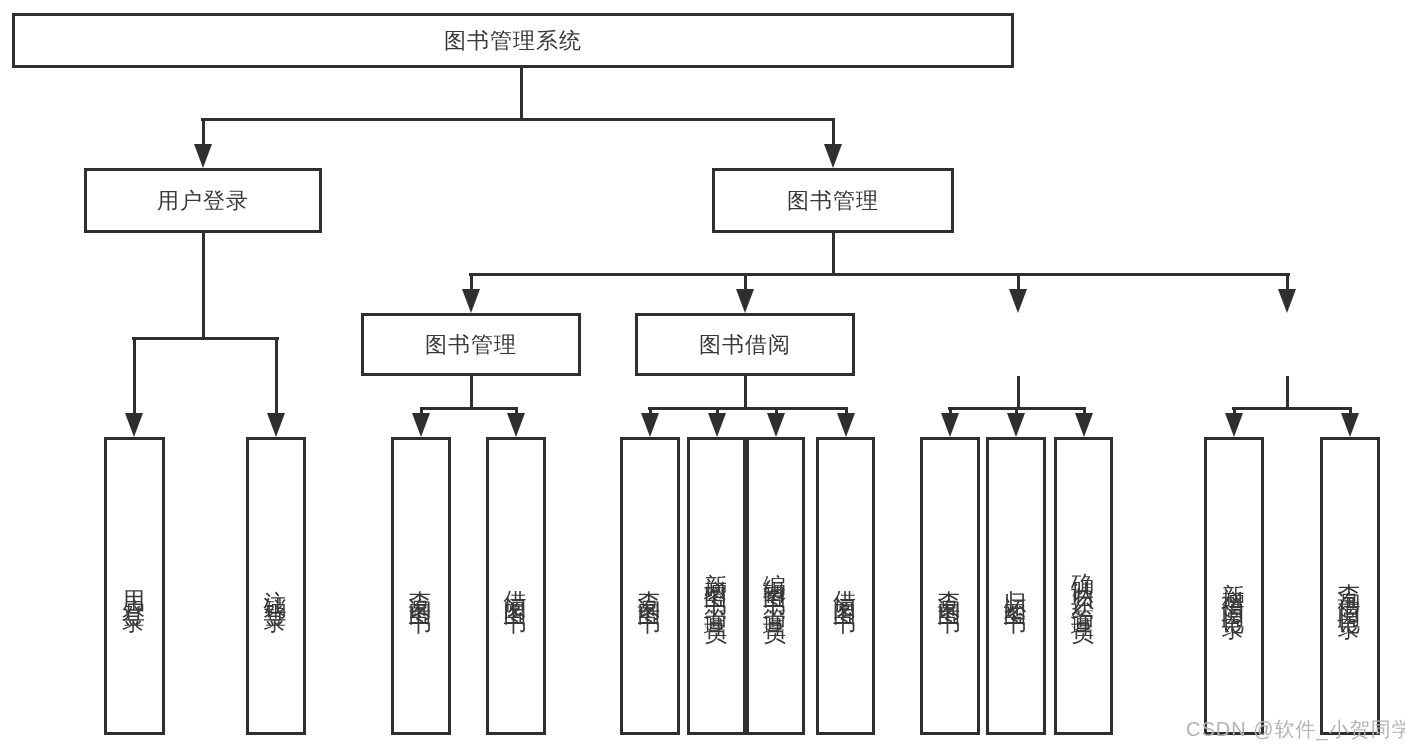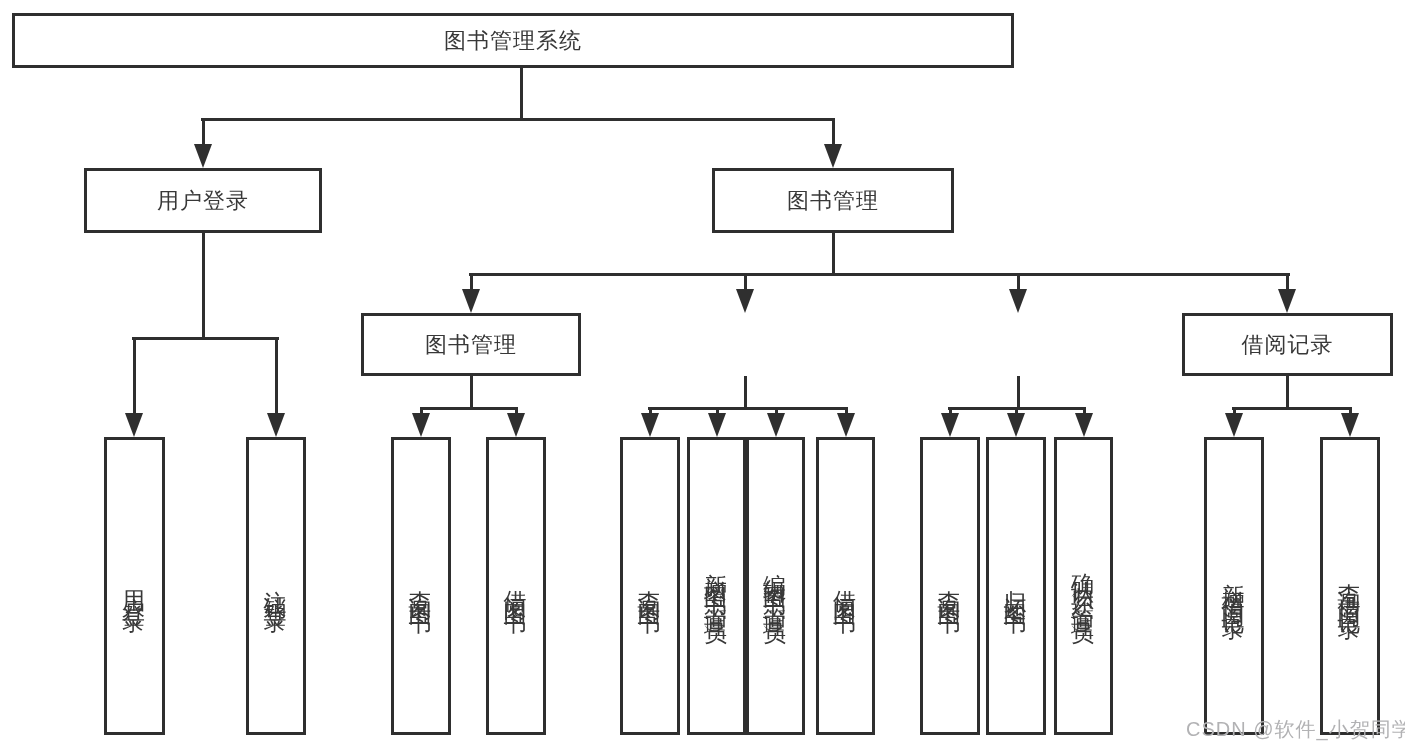--- a/index.html
+++ b/index.html
@@ -87,22 +87,22 @@
   <div class="vline" style="left:744px;top:273px;height:18px"></div>
   <div class="arrow" style="left:736px;top:289px"></div>
   <div class="vline" style="left:1017px;top:273px;height:18px"></div>
   <div class="arrow" style="left:1009px;top:289px"></div>
   <div class="vline" style="left:1286px;top:273px;height:18px"></div>
   <div class="arrow" style="left:1278px;top:289px"></div>
 
   <div class="box hbox" style="left:361px;top:313px;width:220px;height:63px">
     <span>图书管理</span>
   </div>
-  <div class="box hbox" style="left:1182px;top:313px;width:211px;height:63px">
-    <span>借阅记录</span>
+  <div class="box hbox" style="left:635px;top:313px;width:220px;height:63px">
+    <span>图书借阅</span>
   </div>
 
   <div class="vline" style="left:470px;top:376px;height:31px"></div>
   <div class="hline" style="left:420px;top:407px;width:98px"></div>
   <div class="vline" style="left:420px;top:407px;height:10px"></div>
   <div class="arrow" style="left:412px;top:413px"></div>
   <div class="vline" style="left:515px;top:407px;height:10px"></div>
   <div class="arrow" style="left:507px;top:413px"></div>
 
   <div class="vline" style="left:744px;top:376px;height:31px"></div>

